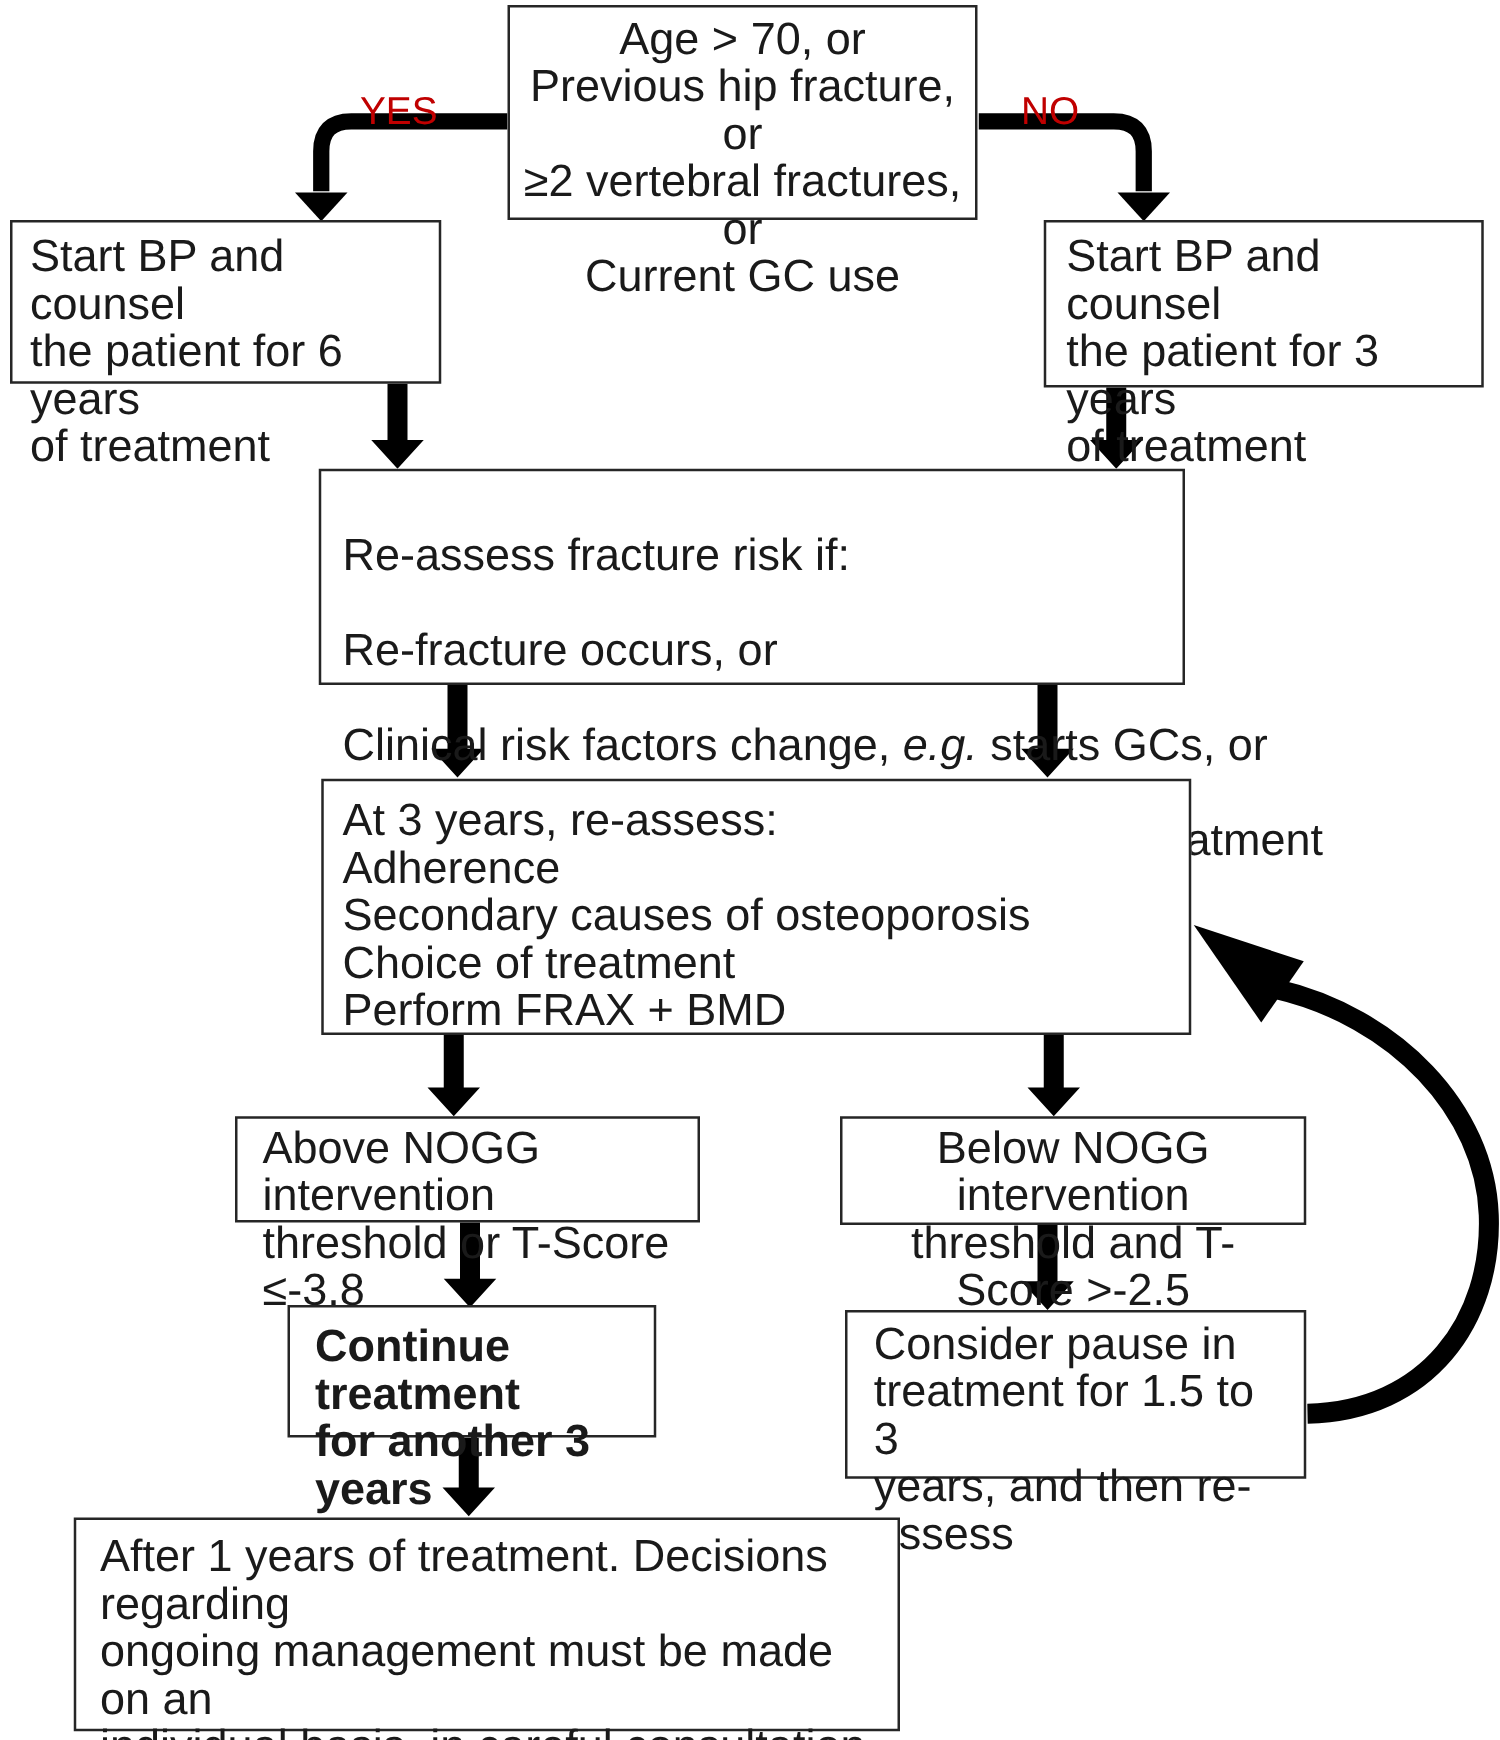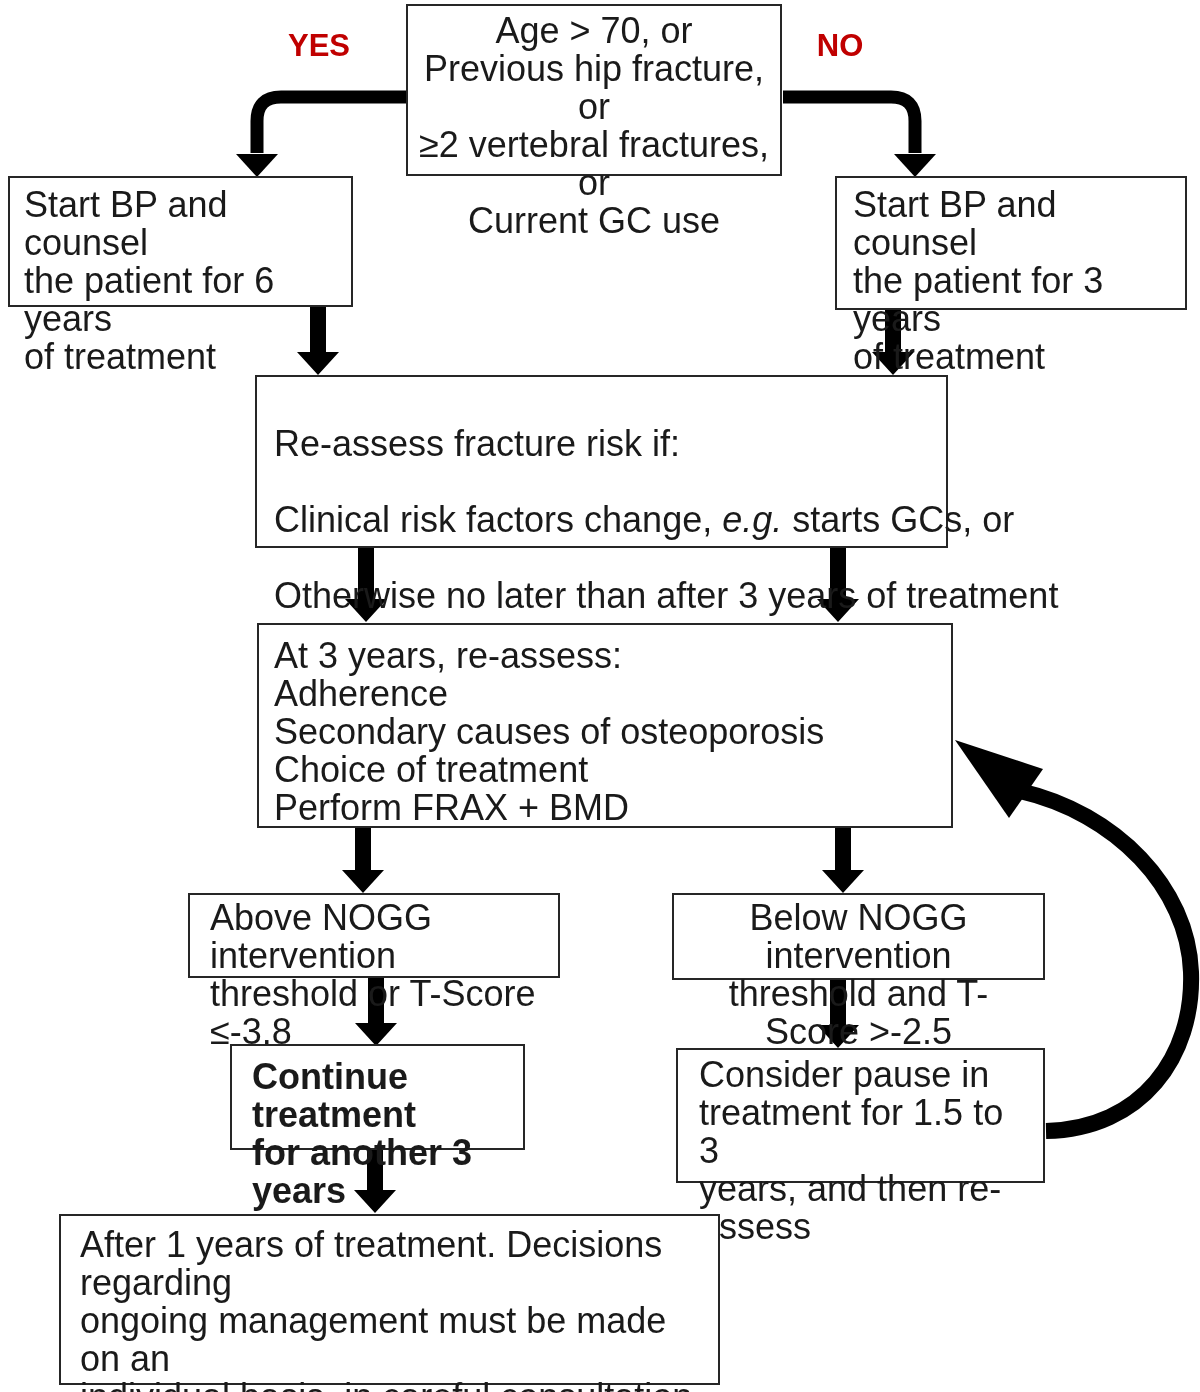--- a/index.html
+++ b/index.html
@@ -19,24 +19,25 @@
     font-size:36px;
     line-height:38px;
     white-space:pre-line;
     box-sizing:border-box;
     padding:8px 16px;
   }
   .box.center{text-align:center;}
   .branch-label{
     position:absolute;
     font-size:31px;
-    font-weight:700;
+    font-weight:400;
     color:#c00000;
     text-align:center;
     width:100px;
+    margin-top:43px;
   }
   .line{white-space:pre;}
   em{font-style:italic;}
 </style>
 </head>
 <body>
 
 <div class="canvas">
 
   <svg class="arrow-layer" viewBox="0 0 1200 1392" xmlns="http://www.w3.org/2000/svg">
@@ -78,20 +79,21 @@
   <div class="box" style="left:8px; top:176px; width:345px; height:131px; padding:8px 14px;">Start BP and counsel
 the patient for 6 years
 of treatment</div>
 
   <div class="box" style="left:835px; top:176px; width:352px; height:134px; padding:8px 16px;">Start BP and counsel
 the patient for 3 years
 of treatment</div>
 
   <div class="box" style="left:255px; top:375px; width:693px; height:173px; padding:10px 17px;">
     <div class="line">Re-assess fracture risk if:</div>
+    <div class="line">Re-fracture occurs, or</div>
     <div class="line"><span>Clinical risk factors change, </span><em>e.g.</em><span> starts GCs, or</span></div>
     <div class="line">Otherwise no later than after 3 years of treatment</div>
   </div>
 
   <div class="box" style="left:257px; top:623px; width:696px; height:205px; padding:12px 15px;">At 3 years, re-assess:
 Adherence
 Secondary causes of osteoporosis
 Choice of treatment
 Perform FRAX + BMD</div>
 

